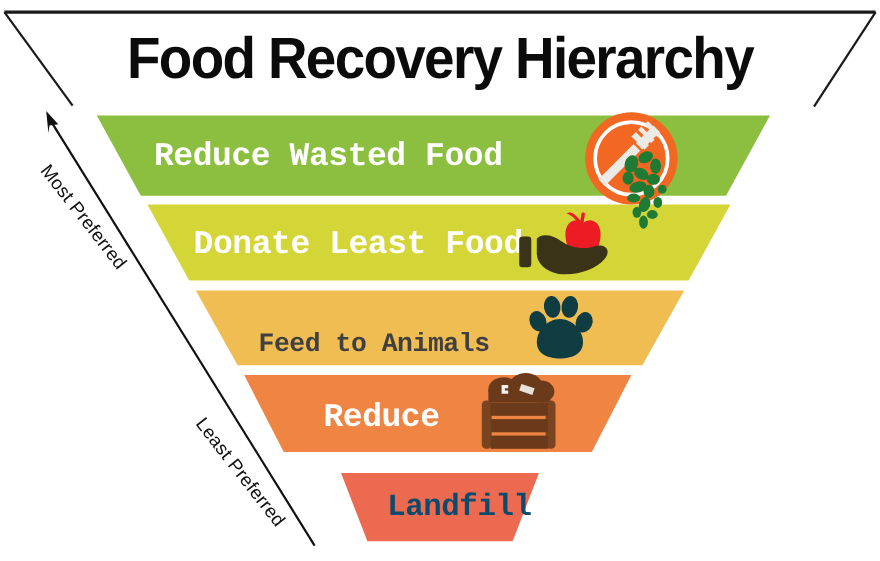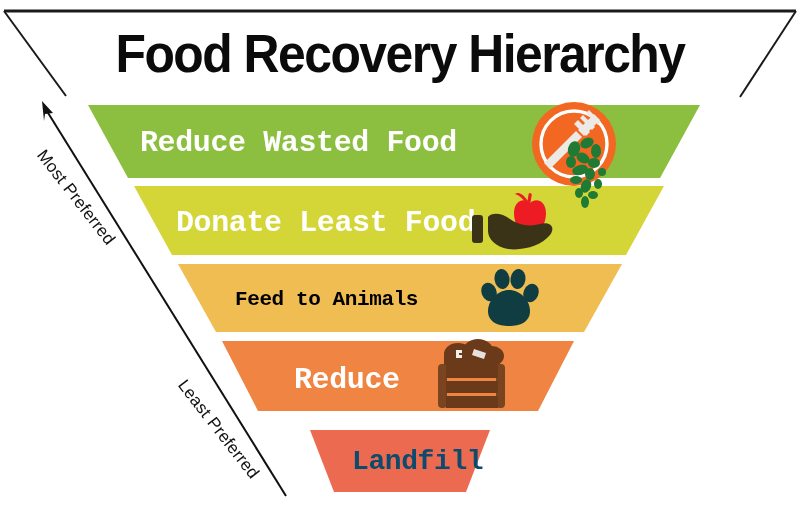--- a/index.html
+++ b/index.html
@@ -64,21 +64,21 @@
     <polygon points="42,101 53,113 45,114 44,121" fill="#111"></polygon>
   </svg>
 
   <div id="page-title">Food Recovery Hierarchy</div>
 
   <div class="pref-label" id="most-preferred">Most Preferred</div>
   <div class="pref-label" id="least-preferred">Least Preferred</div>
 
   <div class="tier-label" id="label-0" style="left:140px;top:126px;font-size:30px;color:#fff;">Reduce Wasted Food</div>
   <div class="tier-label" id="label-1" style="left:176px;top:206px;font-size:30px;color:#fff;">Donate Least Food</div>
-  <div class="tier-label" id="label-2" style="left:235px;top:288px;font-size:21px;color:#000000;">Feed to Animals</div>
+  <div class="tier-label" id="label-2" style="left:235px;top:300px;font-size:24px;color:#404040;">Feed to Animals</div>
   <div class="tier-label" id="label-3" style="left:294px;top:363px;font-size:30px;color:#fff;">Reduce</div>
   <div class="tier-label" id="label-4" style="left:352px;top:446px;font-size:28px;color:#0c4a6e;">Landfill</div>
 
   <div class="icon-wrap" style="left:516px;top:100px;width:120px;height:120px;">
     <svg viewBox="0 0 120 120" width="120" height="120">
       <circle cx="58" cy="44" r="42" fill="#F26722"></circle>
       <circle cx="58" cy="44" r="33" fill="none" stroke="#ffffff" stroke-width="3.4"></circle>
       <g fill="#eceae4">
         <path d="M28 63 L36 55 L60 31 L66 37 L42 61 L34 69 Z"></path>
         <path d="M58 24 L62 20 L74 32 L70 36 Z"></path>

